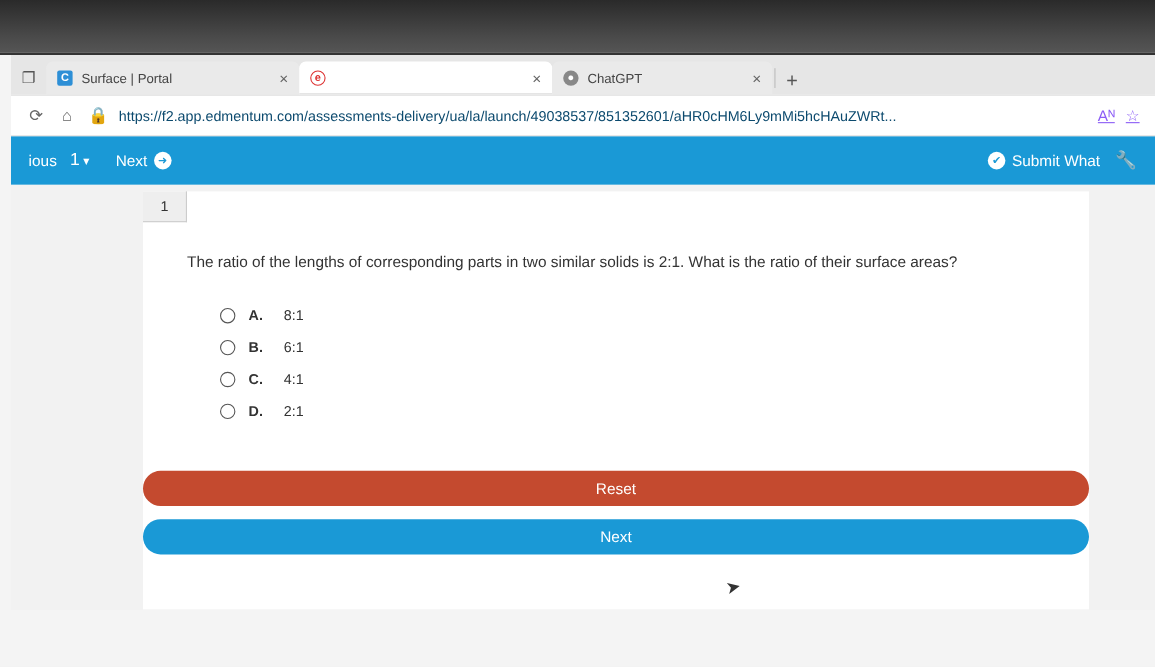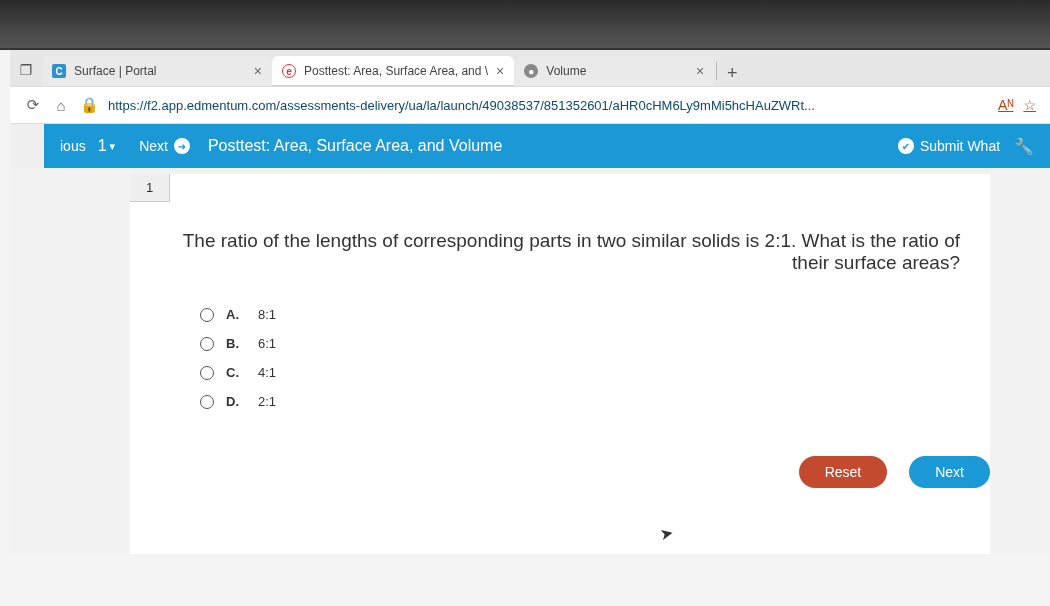--- a/index.html
+++ b/index.html
@@ -61,30 +61,29 @@
   .newtab { width:26px;text-align:center;color:#555;font-size:18px;line-height:26px;cursor:pointer; }
   .tabdiv { width:1px;height:18px;background:#bbb;margin:0 2px 6px; }
   .addrbar {
     display:flex; align-items:center; gap:10px;
     height: 38px; padding: 0 14px;
     background:#fff; border-top:1px solid #ddd; border-bottom:1px solid #ddd;
     font-size:13px; color:#555;
   }
   .addr-icon { color:#666; font-size:15px; width:18px;text-align:center;cursor:pointer;}
   .addr-url { flex:1; color:#0c4a6e; white-space:nowrap; overflow:hidden; text-overflow:ellipsis; }
-  .addr-right{color:#c2410c;font-size:14px;text-decoration:underline;}
+  .addr-right{color:#8b5cf6;font-size:14px;text-decoration:underline;}
   
   .appbar {
     display:flex; align-items:center;
     height: 44px;
     background: #1a99d6;
     color:#fff;
     padding: 0 16px;
     font-size: 14px;
-    margin-left: 34px;
   }
   .appbar .prev { margin-right:12px; }
   .appbar .qnum { font-size:16px; font-weight:500; margin-right:6px; display:flex;align-items:center;gap:3px;}
   .appbar .next { margin: 0 18px; display:flex;align-items:center;gap:6px;cursor:pointer;}
   .appbar .next .circ{display:inline-flex;width:16px;height:16px;border-radius:50%;background:#fff;color:#1a99d6;align-items:center;justify-content:center;font-size:10px;}
   .appbar .title { font-size:16px; font-weight:500; }
   .appbar .spacer{flex:1;}
   .appbar .submit { display:flex;align-items:center;gap:6px;cursor:pointer;font-size:14px;}
   .appbar .submit .chk{display:inline-flex;width:16px;height:16px;border-radius:50%;background:#fff;color:#1a99d6;align-items:center;justify-content:center;font-size:10px;}
   .wrench{margin-left:14px;font-size:16px;cursor:pointer;}
@@ -103,39 +102,39 @@
   }
   .qtab {
     position:absolute; top:0; left:0;
     background:#eee; border-right:1px solid #ccc;border-bottom:1px solid #ccc;
     width:40px;height:28px;
     display:flex;align-items:center;justify-content:center;
     font-size:13px; color:#333;
   }
   .qtext{
     padding: 56px 30px 10px 40px;
-    font-size:19px;
+    font-size:14px;
     color:#333;
-    text-align:right;
   }
   .options{
     padding: 16px 0 0 70px;
   }
   .opt{
     display:flex;align-items:center;gap:12px;
     padding: 7px 0; font-size:13px;
     cursor:pointer;
   }
   .opt .radio{
     width:14px;height:14px;border:1.5px solid #555;border-radius:50%;
   }
   .opt .letter{font-weight:bold;width:20px;}
   .btnrow{
-    display:flex; justify-content:flex-end; gap:22px;
+    display:flex; justify-content:flex-start; gap:12px;
     padding: 40px 0 10px;
+    flex-direction: column;
   }
   .pill{
     padding: 8px 26px; border-radius: 20px;
     color:#fff; font-size:14px; font-weight:500;
     cursor:pointer; border:none;
   }
   .pill.reset{ background:#c44a2f; }
   .pill.next{ background:#1a99d6; }
   .cursor{
     position:absolute; left:530px; top:350px;
@@ -154,27 +153,26 @@
       <div class="window-ctrl">❐</div>
 
       <div class="tab">
         <span class="favicon fav-c">C</span>
         <span>Surface | Portal</span>
         <span class="close">×</span>
       </div>
 
       <div class="tab active">
         <span class="favicon fav-e">e</span>
-        <span>Posttest: Area, Surface Area, and \</span>
         <span class="close">×</span>
       </div>
 
       <div class="tab" style="min-width:200px">
         <span class="favicon fav-g">●</span>
-        <span>Volume</span>
+        <span>ChatGPT</span>
         <span class="close">×</span>
       </div>
       <div class="tabdiv"></div>
       <div class="newtab">+</div>
     </div>
 
     <div class="addrbar">
       <span class="addr-icon">⟳</span>
       <span class="addr-icon">⌂</span>
       <span class="addr-icon">🔒</span>
@@ -186,21 +184,20 @@
     <div class="appbar">
       <span class="prev">ious</span>
       <span class="qnum">
         <span>1</span>
         <span style="font-size:11px">▾</span>
       </span>
       <span class="next">
         <span>Next</span>
         <span class="circ">➜</span>
       </span>
-      <span class="title">Posttest: Area, Surface Area, and Volume</span>
       <span class="spacer"></span>
       <span class="submit">
         <span class="chk">✔</span>
         <span>Submit What</span>
       </span>
       <span class="wrench">🔧</span>
     </div>
 
     <div class="content">
       <div class="card">

